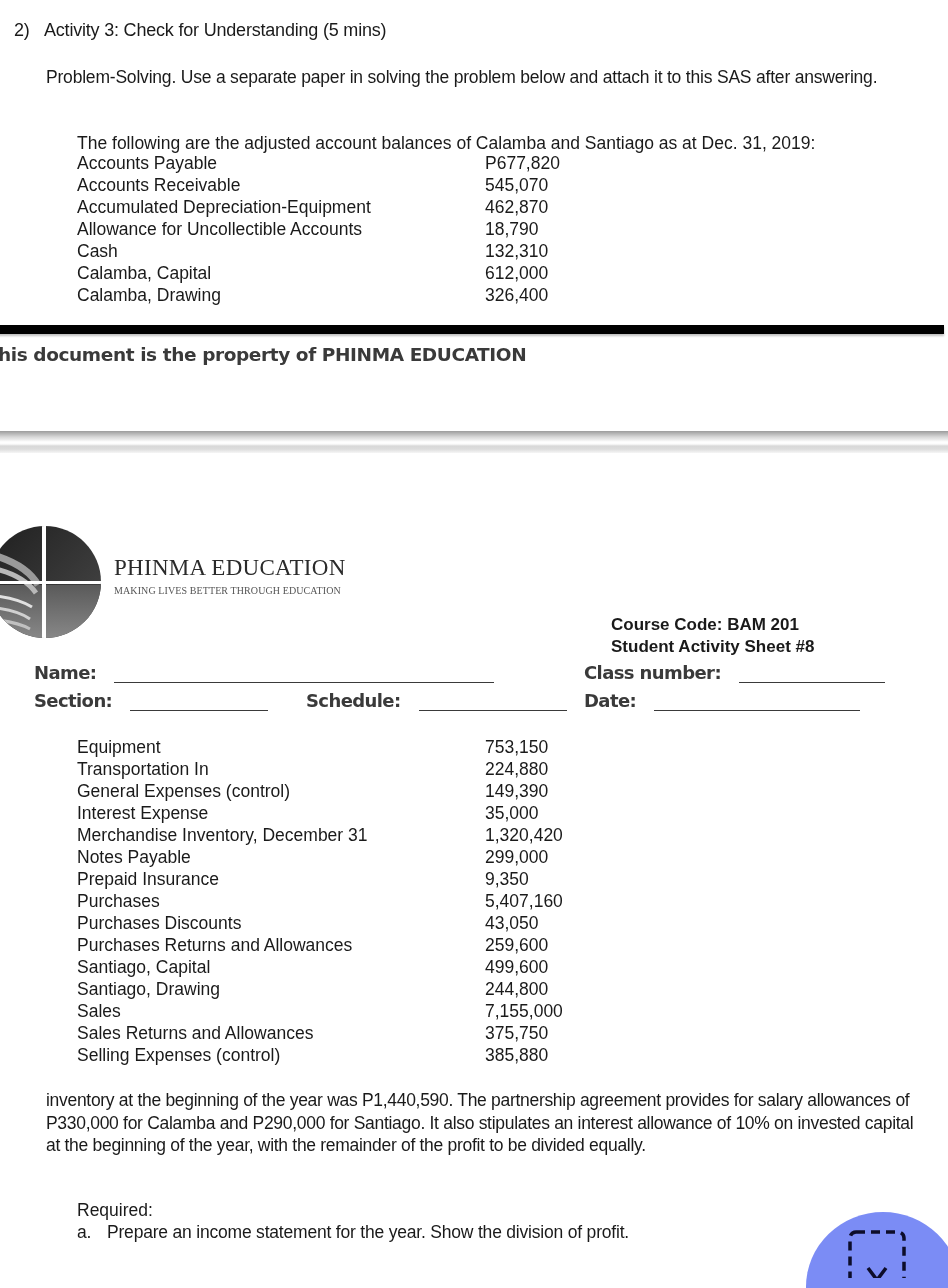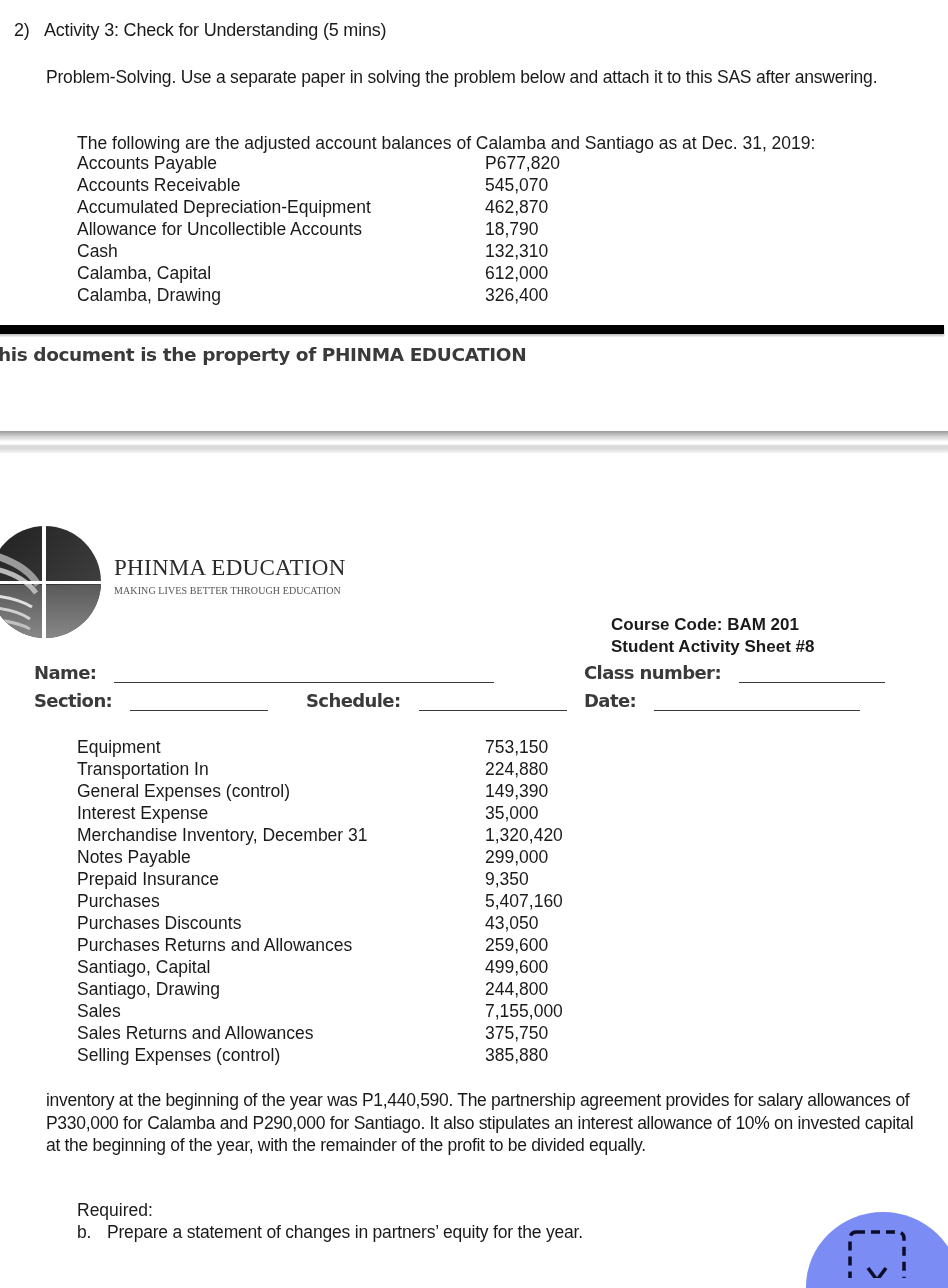--- a/index.html
+++ b/index.html
@@ -220,21 +220,21 @@
       <span class="value">385,880</span>
     </div>
 </div>
 
 <div class="abs para">
   <div>inventory at the beginning of the year was P1,440,590. The partnership agreement provides for salary allowances of P330,000 for Calamba and P290,000 for Santiago. It also stipulates an interest allowance of 10% on invested capital at the beginning of the year, with the remainder of the profit to be divided equally.</div>
 </div>
 
 <div class="abs required-title">Required:</div>
 <div class="abs req-list">
-  <div class="req-item"><span class="letter">b.</span><span>Prepare a statement of changes in partners’ equity for the year.</span></div>
+  <div class="req-item"><span class="letter">a.</span><span>Prepare an income statement for the year. Show the division of profit.</span></div>
 </div>
 
 <div class="abs fab">
   <svg class="fab-icon" viewBox="0 0 62 50">
     <rect x="4" y="4" width="54" height="60" rx="6" ry="6" fill="none" stroke="#0d0d2a" stroke-width="3.5" stroke-dasharray="9 6"></rect>
     <path d="M22 40 L31 52 L40 40" fill="none" stroke="#0d0d2a" stroke-width="3.5"></path>
   </svg>
 </div>
 
 </body></html>

